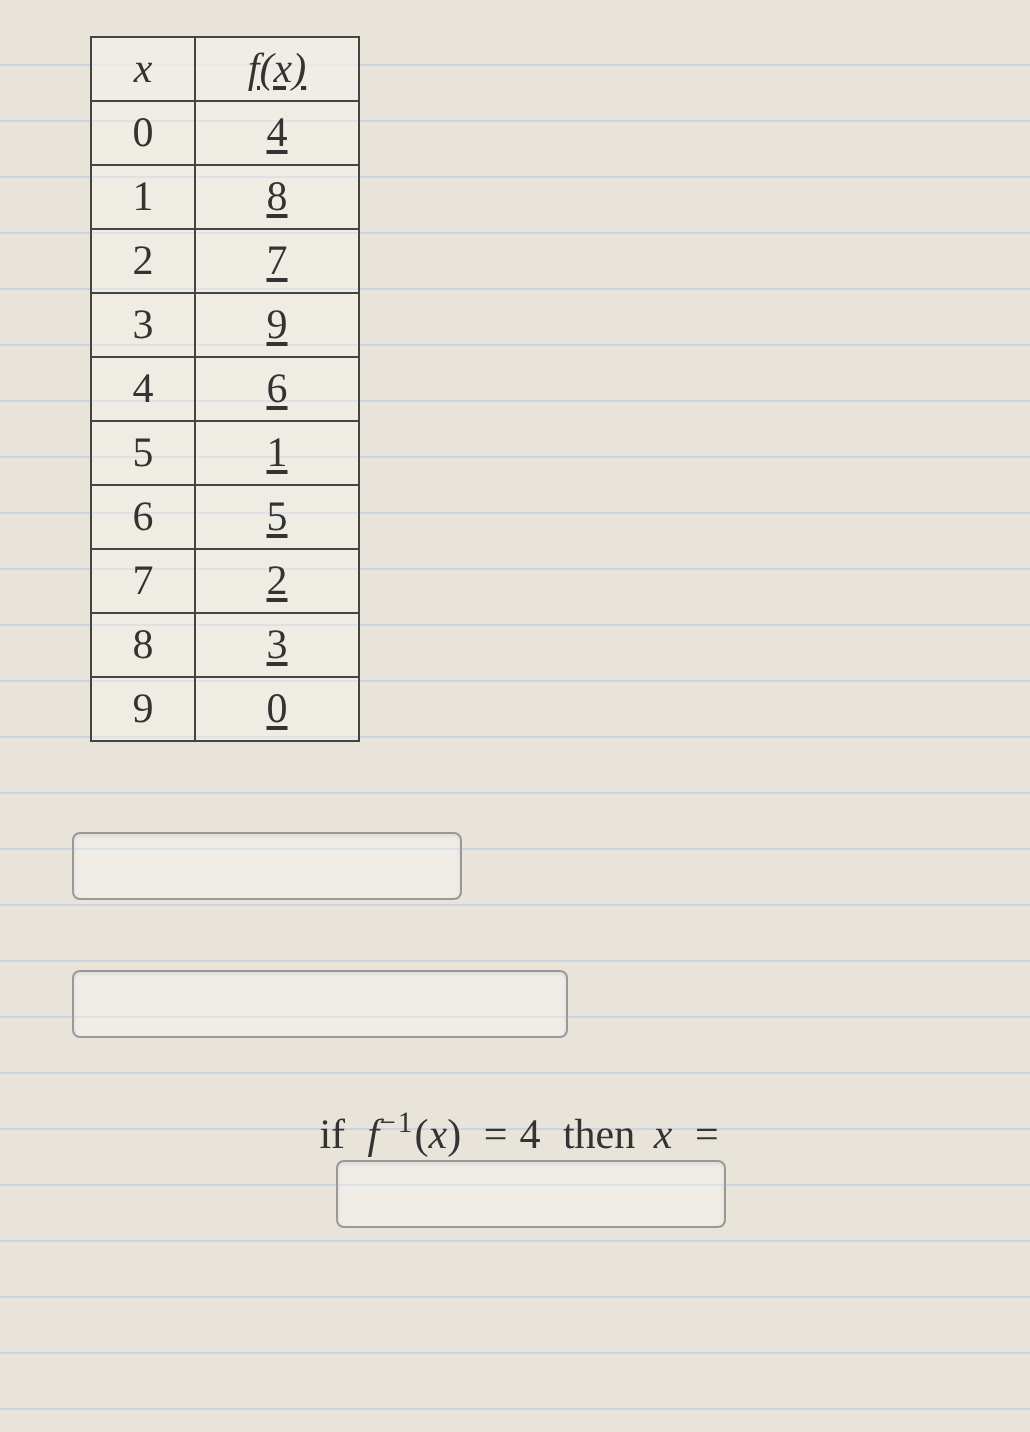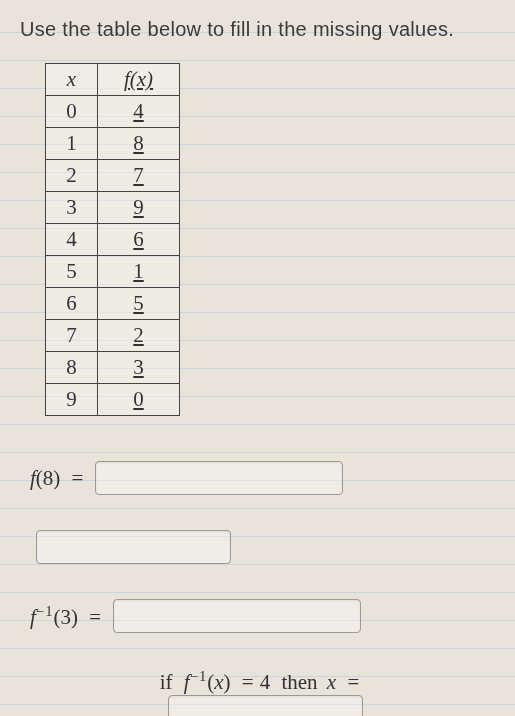--- a/index.html
+++ b/index.html
@@ -122,21 +122,20 @@
       font-style: normal;
       margin: 0 4px 0 6px;
     }
   </style>
 </head>
 <body>
 
 <div class="lined-paper"></div>
 
 <div class="content">
-  <div class="instruction">Use the table below to fill in the missing values.</div>
 
   <div class="table-wrap">
     <table>
       <thead>
         <tr>
           <th class="col-x"><span class="math">x</span></th>
           <th class="col-fx"><span class="math">f(x)</span></th>
         </tr>
       </thead>
       <tbody>
@@ -179,37 +178,26 @@
         <tr>
             <td class="col-x">9</td>
             <td class="col-fx">0</td>
           </tr>
       </tbody>
     </table>
   </div>
 
   <div class="questions">
 
-    <div class="q-row">
-      <span class="math">
-        <span>f</span><span class="paren">(</span><span class="num">8</span><span class="paren">)</span>
-        <span class="eq">=</span>
-      </span>
-      <span class="answer-box box-wide"></span>
-    </div>
 
     <div class="q-row">
       <span class="answer-box box-med"></span>
     </div>
 
     <div class="q-row">
-      <span class="math">
-        <span>f</span><span class="sup">−1</span><span class="paren">(</span><span class="num">3</span><span class="paren">)</span>
-        <span class="eq">=</span>
-      </span>
       <span class="answer-box box-wide"></span>
     </div>
 
     <div class="q-row" style="margin-bottom:18px;flex-direction:column;">
       <span class="math">
         <span class="iftext">if</span>
         <span>f</span><span class="sup">−1</span><span class="paren">(</span><span>x</span><span class="paren">)</span>
         <span class="eq">=</span><span class="num">4</span>
         <span class="thentext">then</span>
         <span>x</span>

